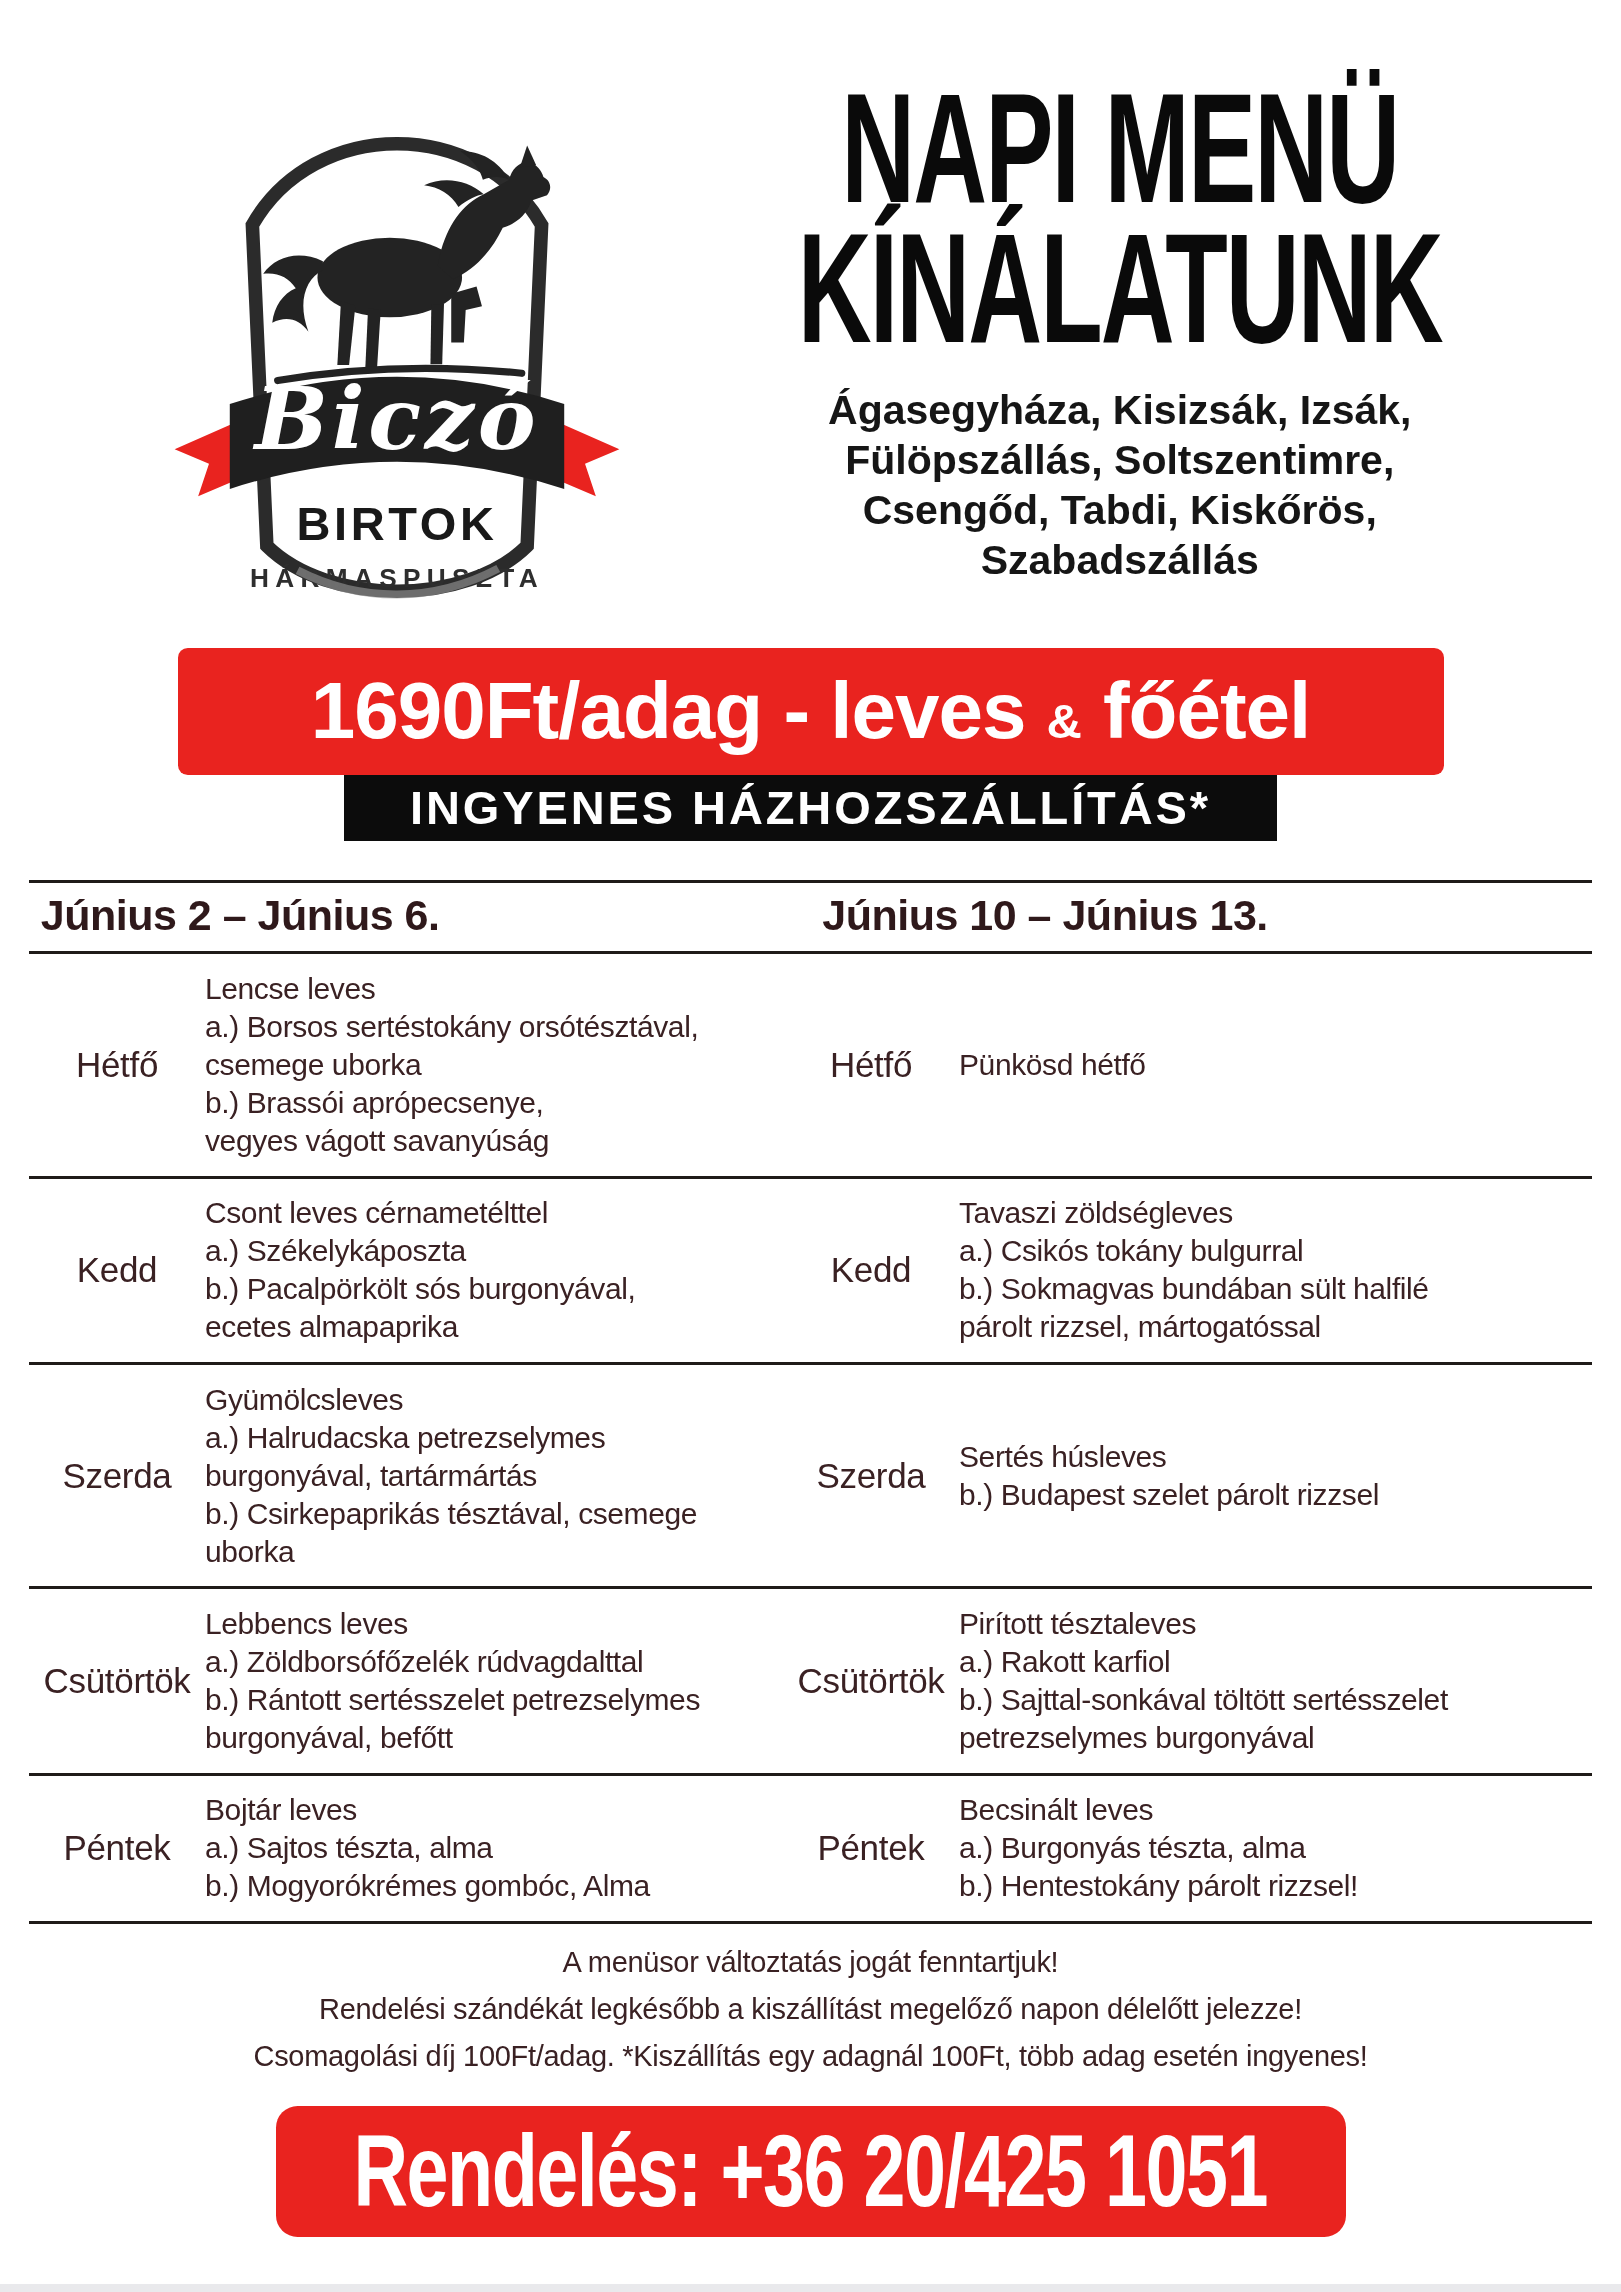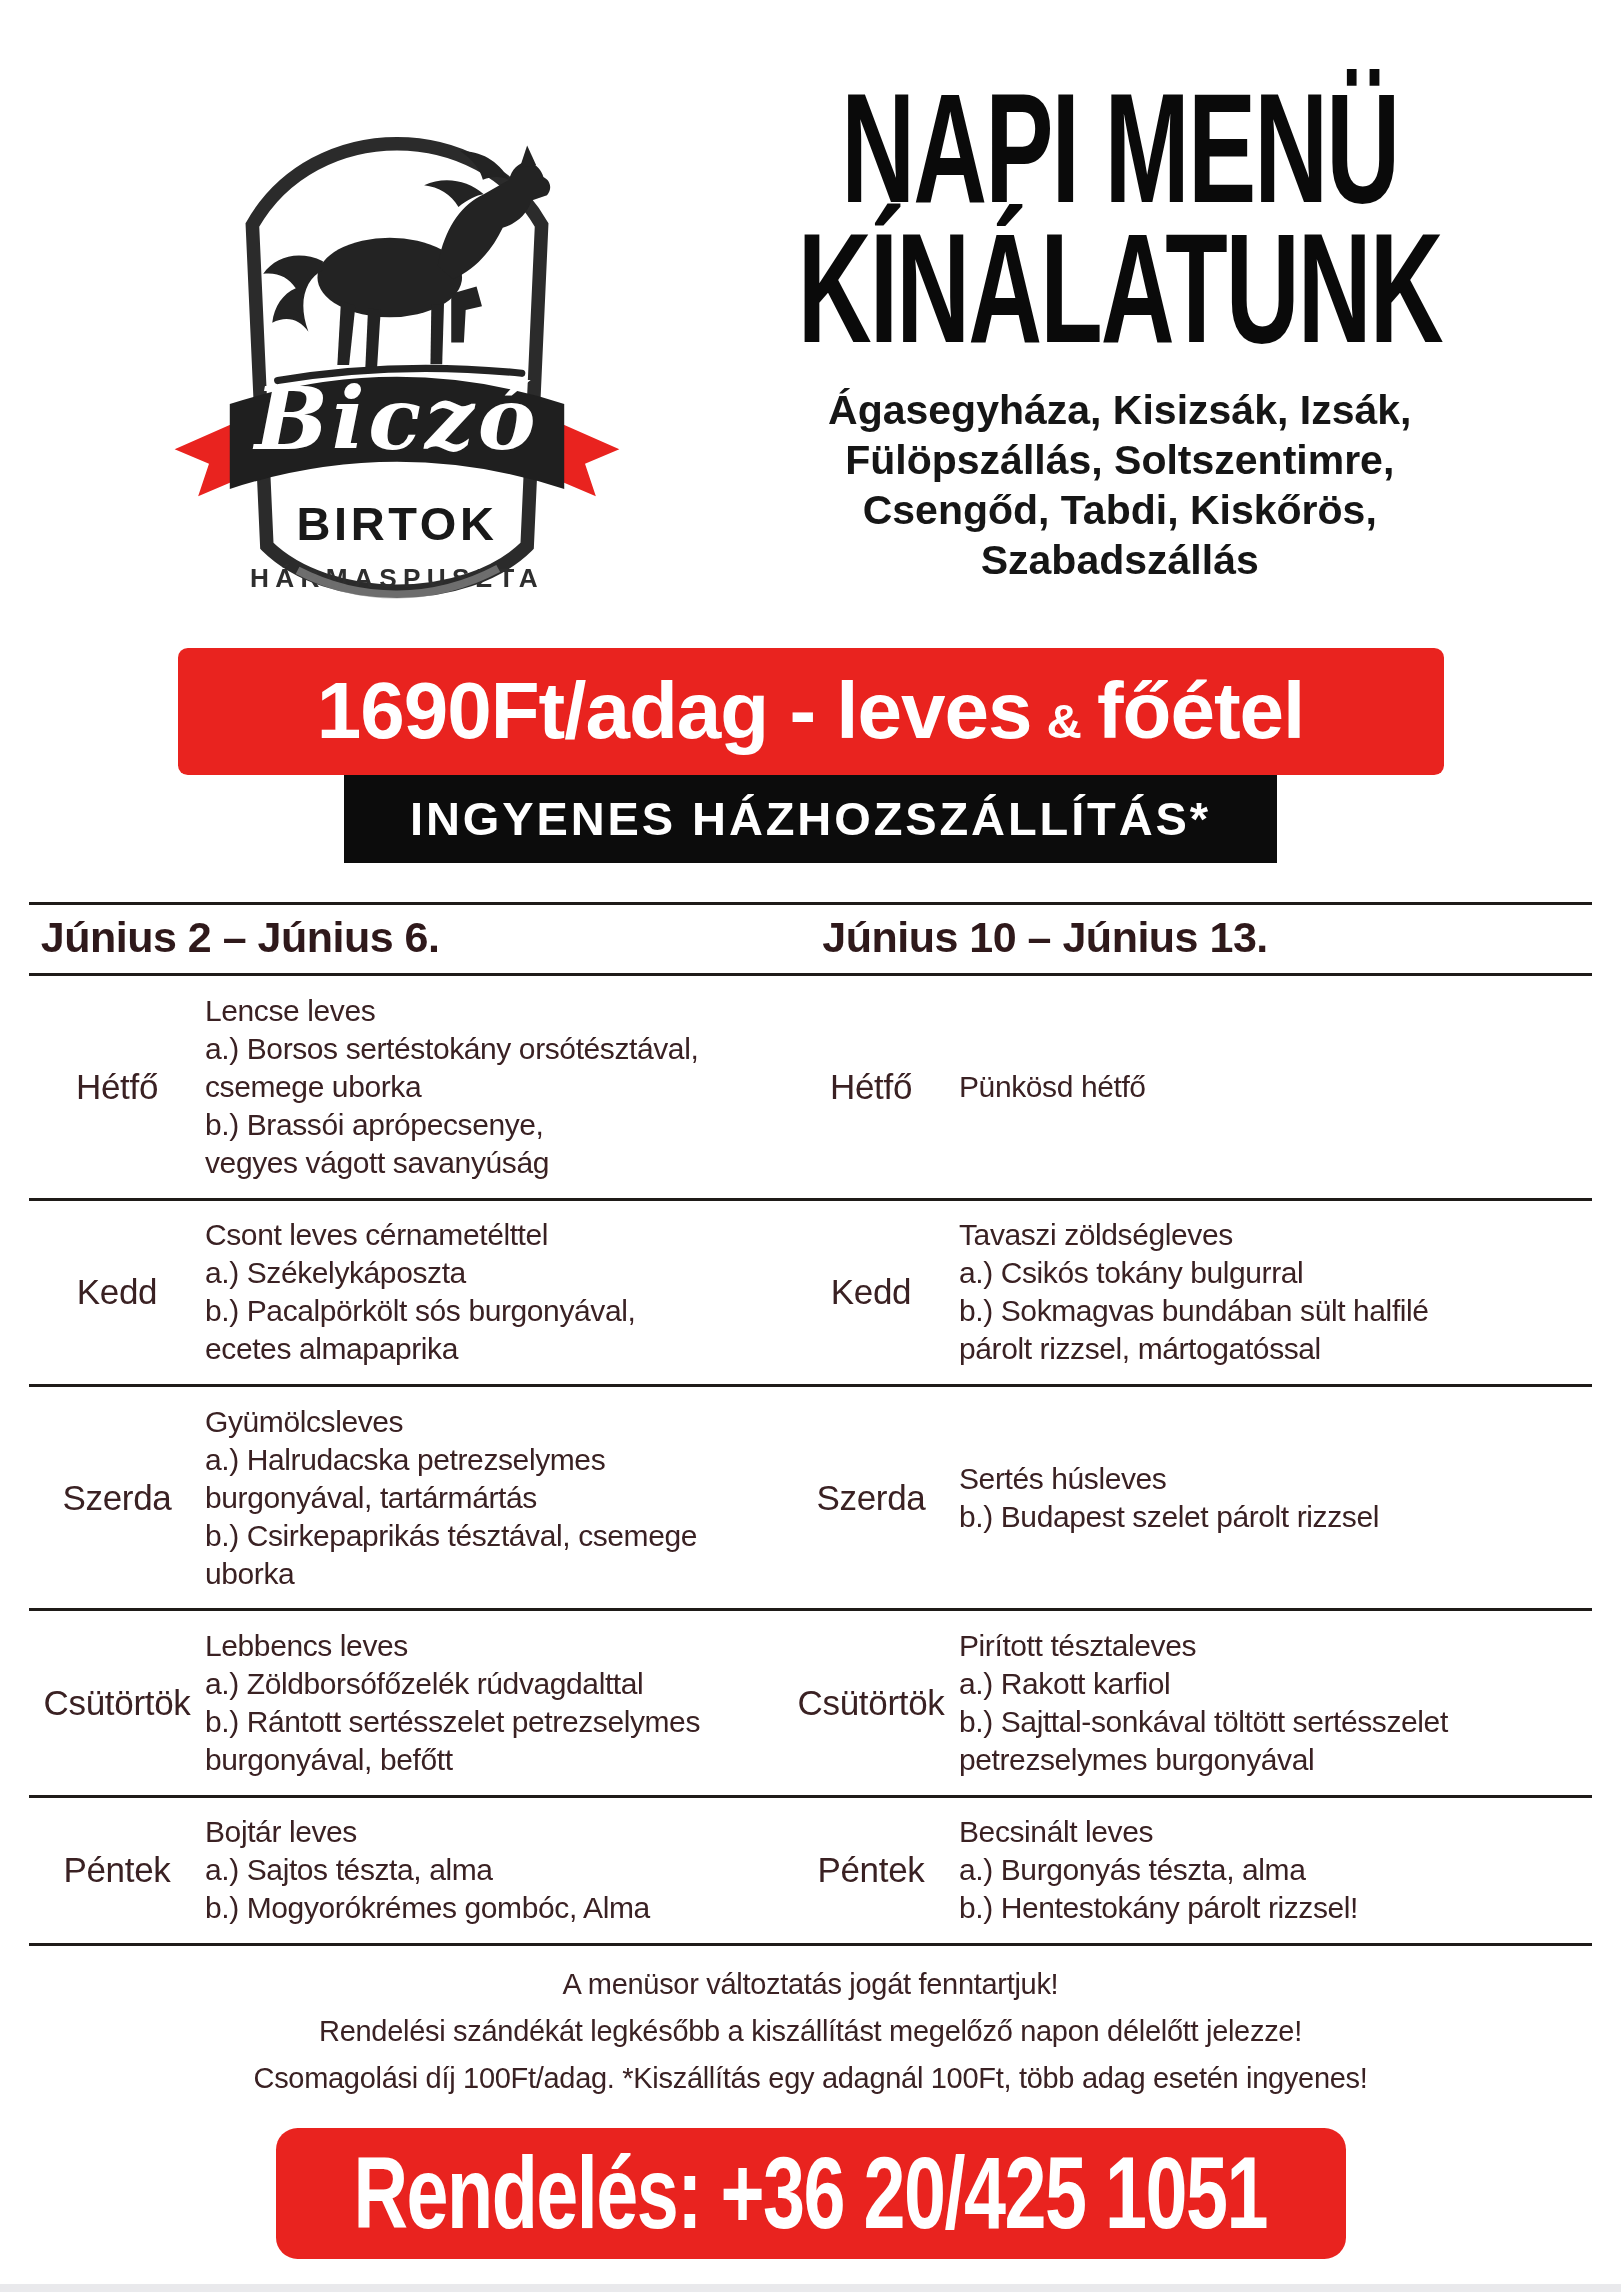--- a/index.html
+++ b/index.html
@@ -17,25 +17,25 @@
     display:block;font-size:155px;font-weight:700;line-height:1.0;
     transform:scaleX(0.66);transform-origin:center top;letter-spacing:-2.9px;white-space:nowrap;
   }
   .big-title .cond + .cond{margin-top:-15.7px;}
   .locations{margin-top:19px;color:#161616;font-weight:700;font-size:41px;line-height:1.22;}
   
   .price-banner{
     width:1266px;height:127px;margin:15.7px auto 0;background:#e9231f;border-radius:9.8px;
     display:flex;align-items:center;justify-content:center;
   }
-  .price-inner{display:flex;align-items:baseline;gap:15px;color:#fff;font-weight:700;}
+  .price-inner{display:flex;align-items:baseline;gap:21px;color:#fff;font-weight:700;}
   .price-part{font-size:80px;letter-spacing:-1px;}
   .price-amp{font-size:49px;}
   .delivery-banner{
-    width:933px;height:88px;margin:0 auto;background:#0c0c0c;color:#fff;
+    width:933px;height:66px;margin:0 auto;background:#0c0c0c;color:#fff;
     font-size:47px;font-weight:700;letter-spacing:2.9px;
     display:flex;align-items:center;justify-content:center;white-space:nowrap;
   }
   
   .menu{margin:39px 29px 0 29px;border-top:3.9px solid #1f1b18;}
   .menu-head{display:grid;grid-template-columns:1fr 1fr;border-bottom:3.9px solid #1f1b18;padding:8.8px 0 10.8px;}
   .menu-head .wk{font-size:43px;font-weight:700;color:#2f191b;padding-left:11.8px;letter-spacing:-0.5px;}
   .menu-row{
     display:grid;grid-template-columns:176px 578px 176px 1fr;
     border-bottom:3.9px solid #1f1b18;padding:15.7px 0;align-items:center;

